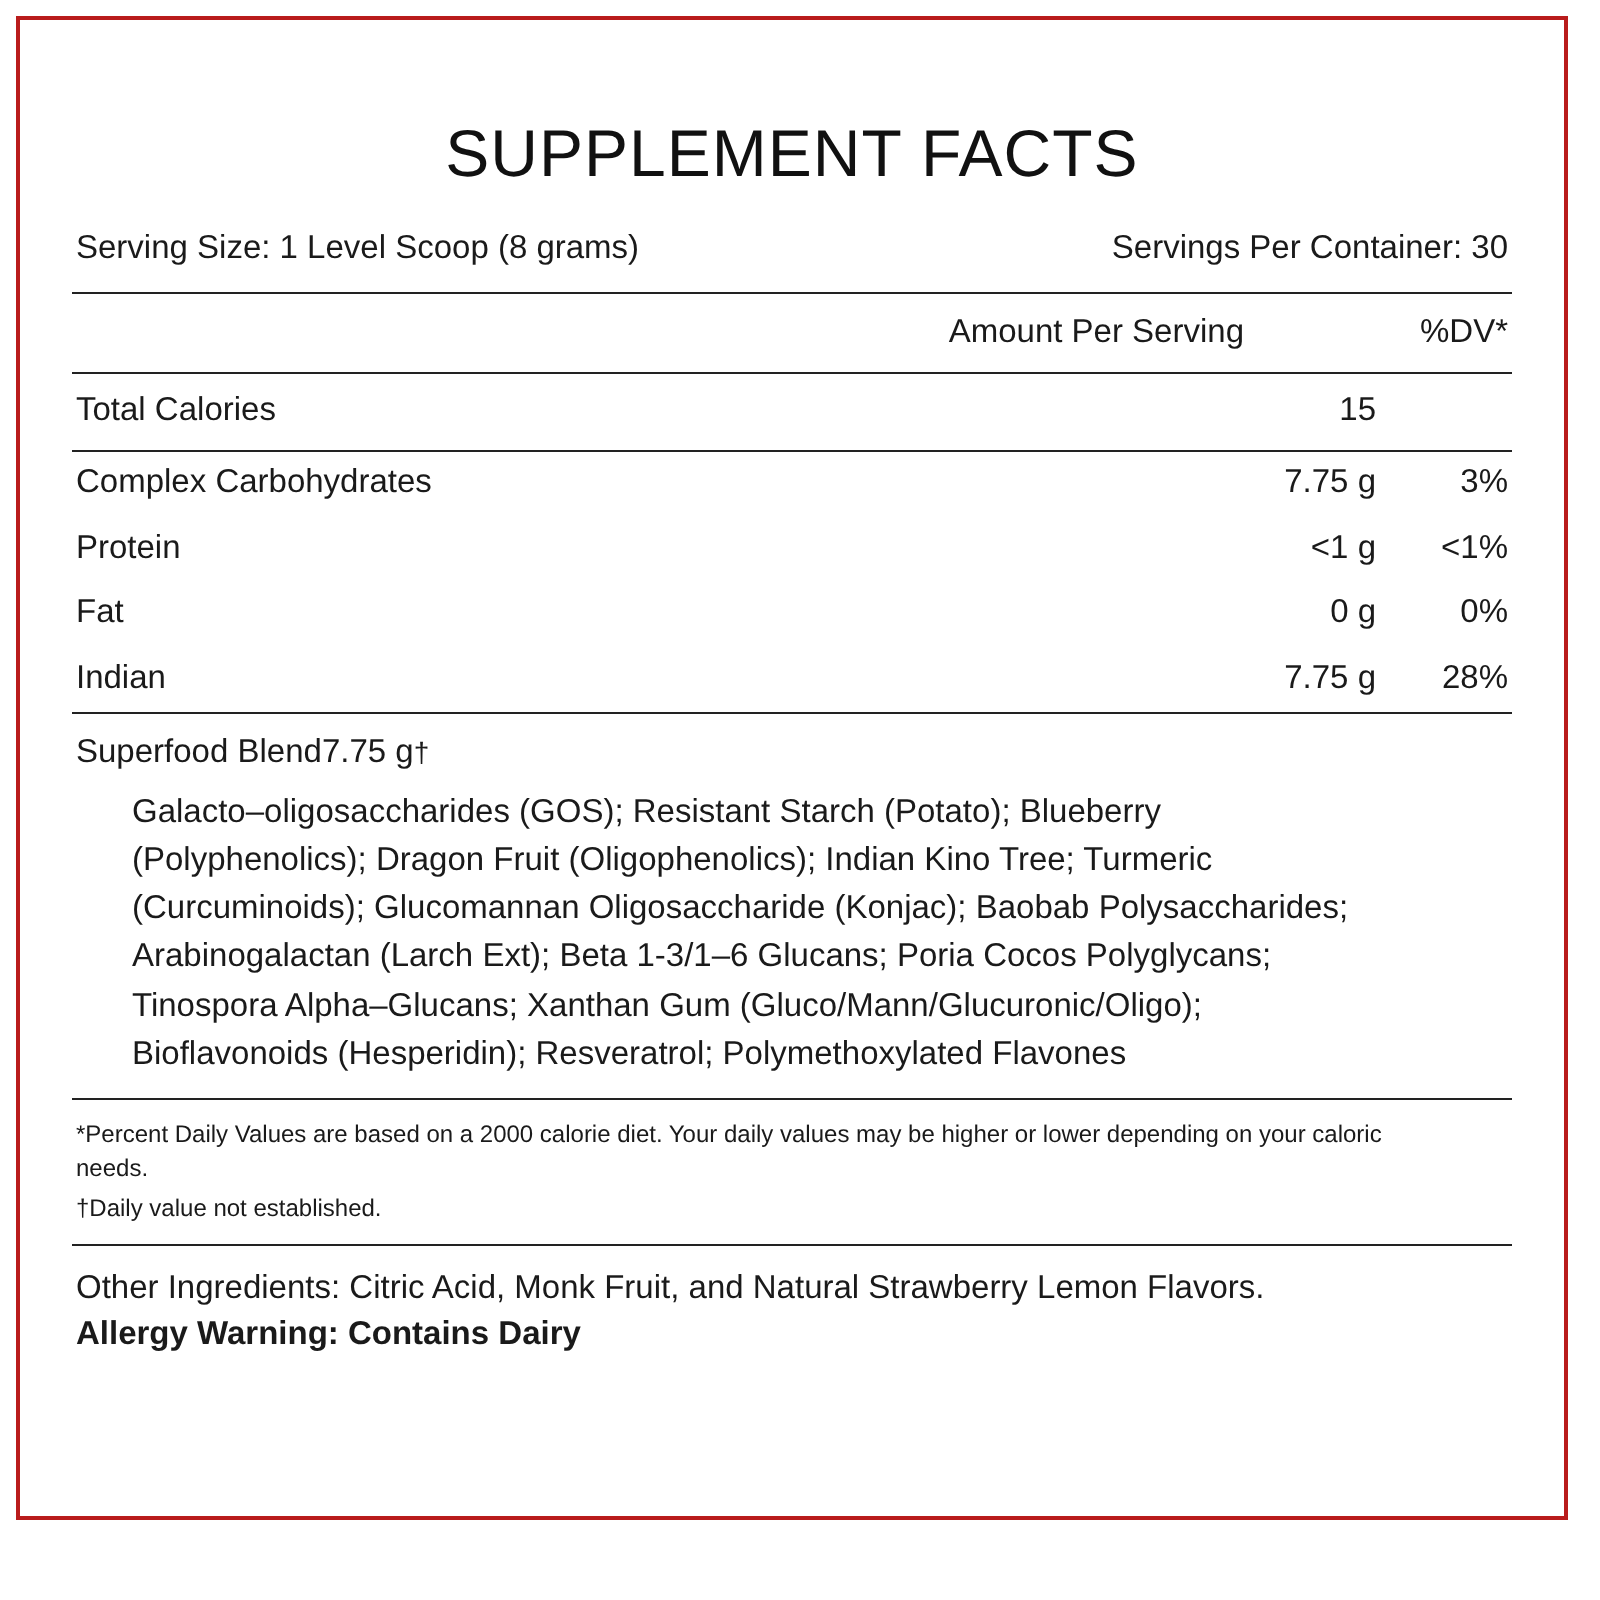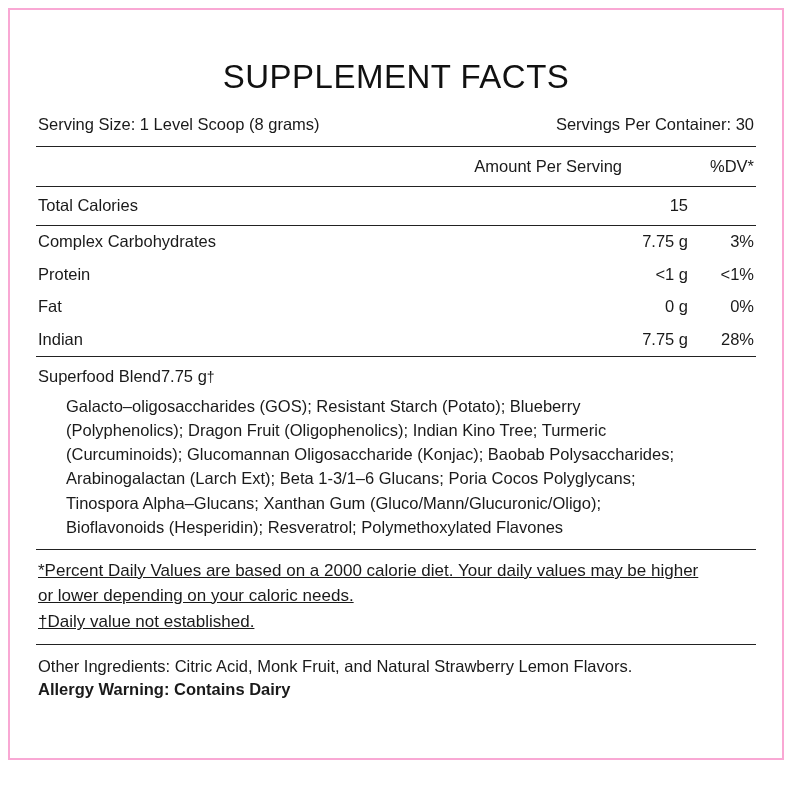--- a/index.html
+++ b/index.html
@@ -14,21 +14,21 @@
     color: #1a1a1a;
     overflow: hidden;
   }
 
   .panel {
     position: absolute;
     left: 8px;
     top: 8px;
     width: 776px;
     height: 752px;
-    border: 2px solid #f9a8d4;
+    border: 2px solid #b91c1c;
     box-sizing: border-box;
     background: #ffffff;
     padding: 22px 26px 0 26px;
   }
 
   .title {
     text-align: center;
     font-size: 33px;
     letter-spacing: 0.5px;
     font-weight: 400;
@@ -94,24 +94,23 @@
   }
 
   .blend-body {
     font-size: 16.5px;
     line-height: 1.47;
     padding: 2px 60px 10px 30px;
     text-align: left;
   }
 
   .footnotes {
-    font-size: 17px;
+    font-size: 12px;
     line-height: 1.45;
     padding: 9px 44px 9px 2px;
-    text-decoration: underline;
   }
   .footnote-dagger {
     padding-top: 2px;
   }
 
   .other {
     font-size: 16.5px;
     line-height: 1.5;
     padding: 9px 2px 0 2px;
   }

